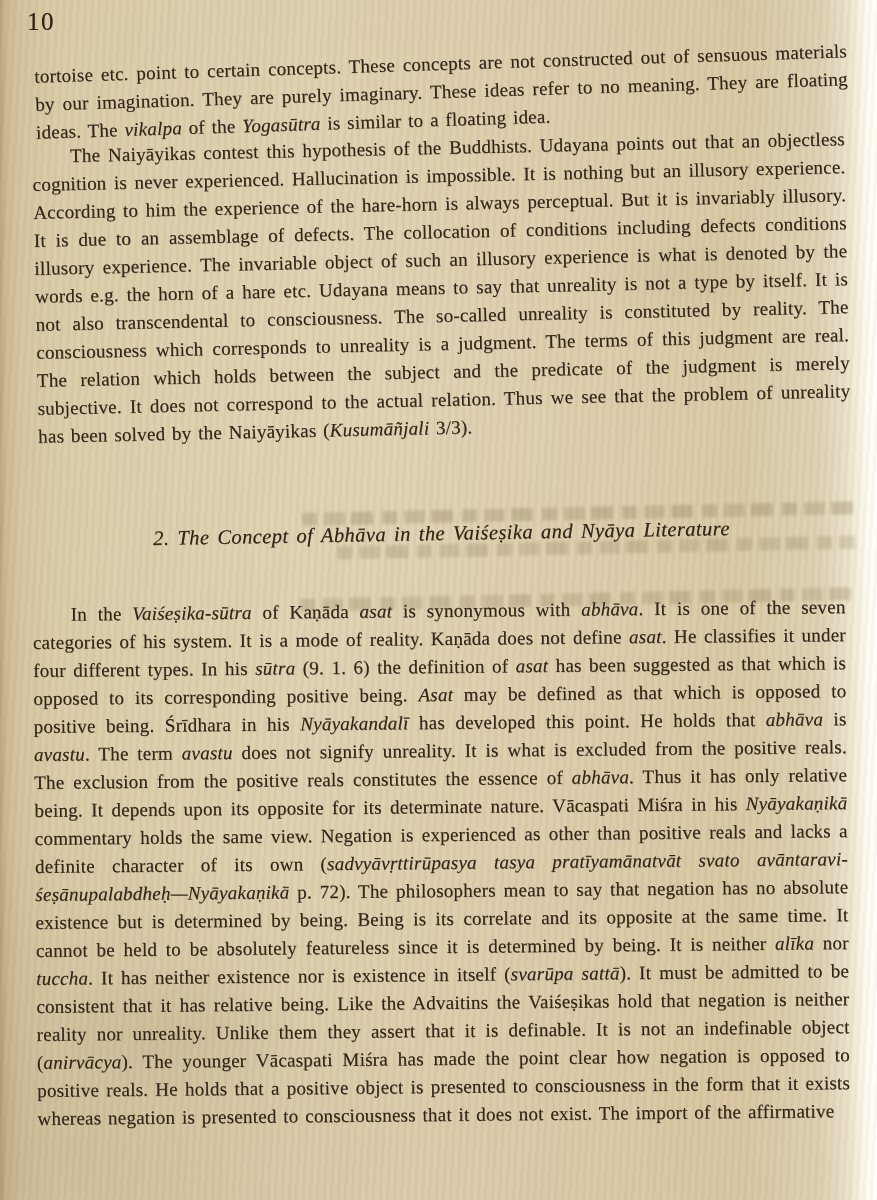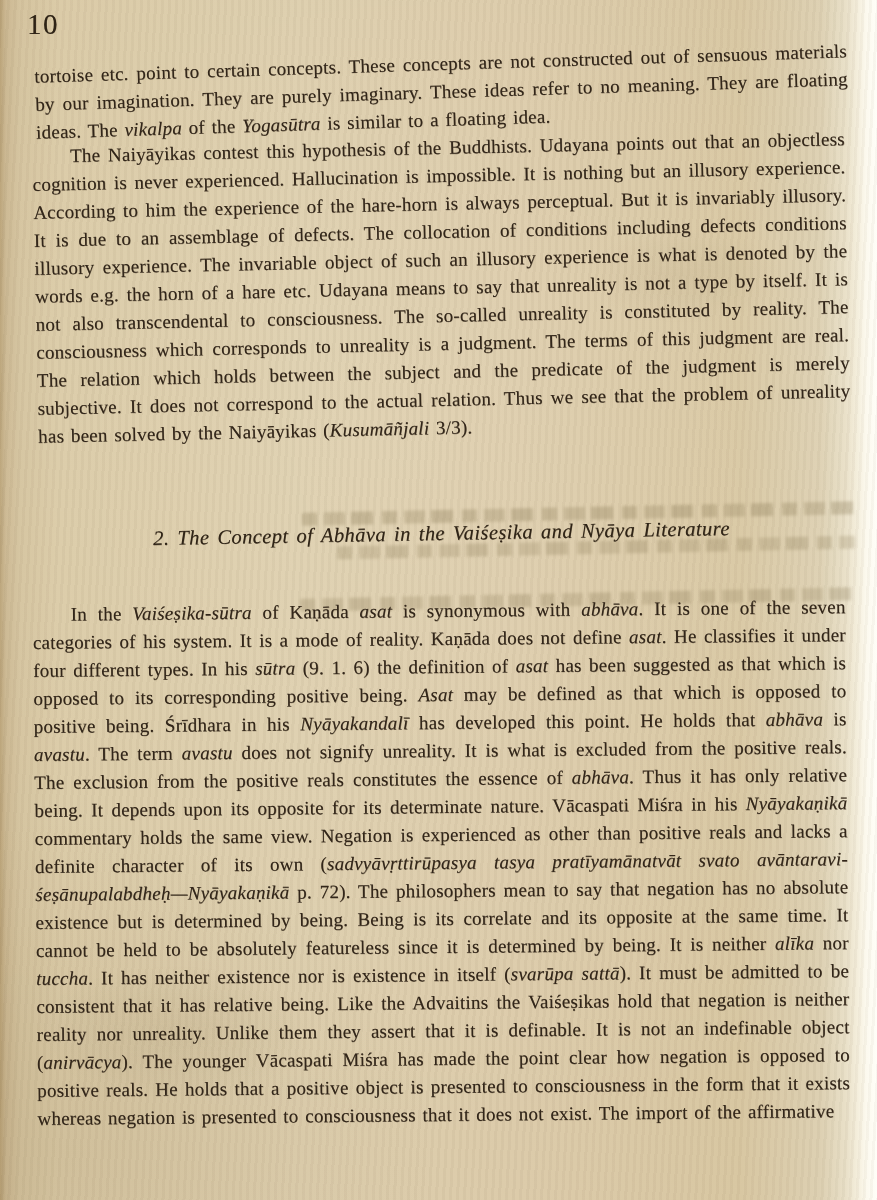--- a/index.html
+++ b/index.html
@@ -23,21 +23,21 @@
     content:"";position:absolute;inset:0;pointer-events:none;
     background:
       repeating-linear-gradient(93deg, rgba(104,86,56,0.045) 0 3px, rgba(0,0,0,0) 3px 7px),
       repeating-linear-gradient(4deg, rgba(255,255,255,0.05) 0 2px, rgba(0,0,0,0) 2px 6px),
       radial-gradient(14% 5% at 78% 23%, rgba(110,90,55,0.06), rgba(0,0,0,0) 80%),
       radial-gradient(20% 7% at 20% 86%, rgba(110,90,55,0.07), rgba(0,0,0,0) 80%);
     mix-blend-mode:multiply;
   }
   .page-number{
     position:absolute;left:27px;top:8px;
-    font-size:29px;letter-spacing:1.5px;color:#2e2316;
+    font-size:25px;letter-spacing:1.5px;color:#2e2316;
     text-shadow:0.3px 0.4px 0.6px rgba(56,42,24,0.5);
   }
   .text-block{position:absolute;left:35px;top:50px;width:813px;}
   .para{
     margin:0;text-align:justify;text-align-last:left;
     font-size:19px;line-height:28px;
     word-spacing:0.09em;letter-spacing:0.012em;
     text-shadow:0.3px 0.4px 0.55px rgba(56,42,24,0.5);
   }
   .para i, .heading i{font-style:italic;}

